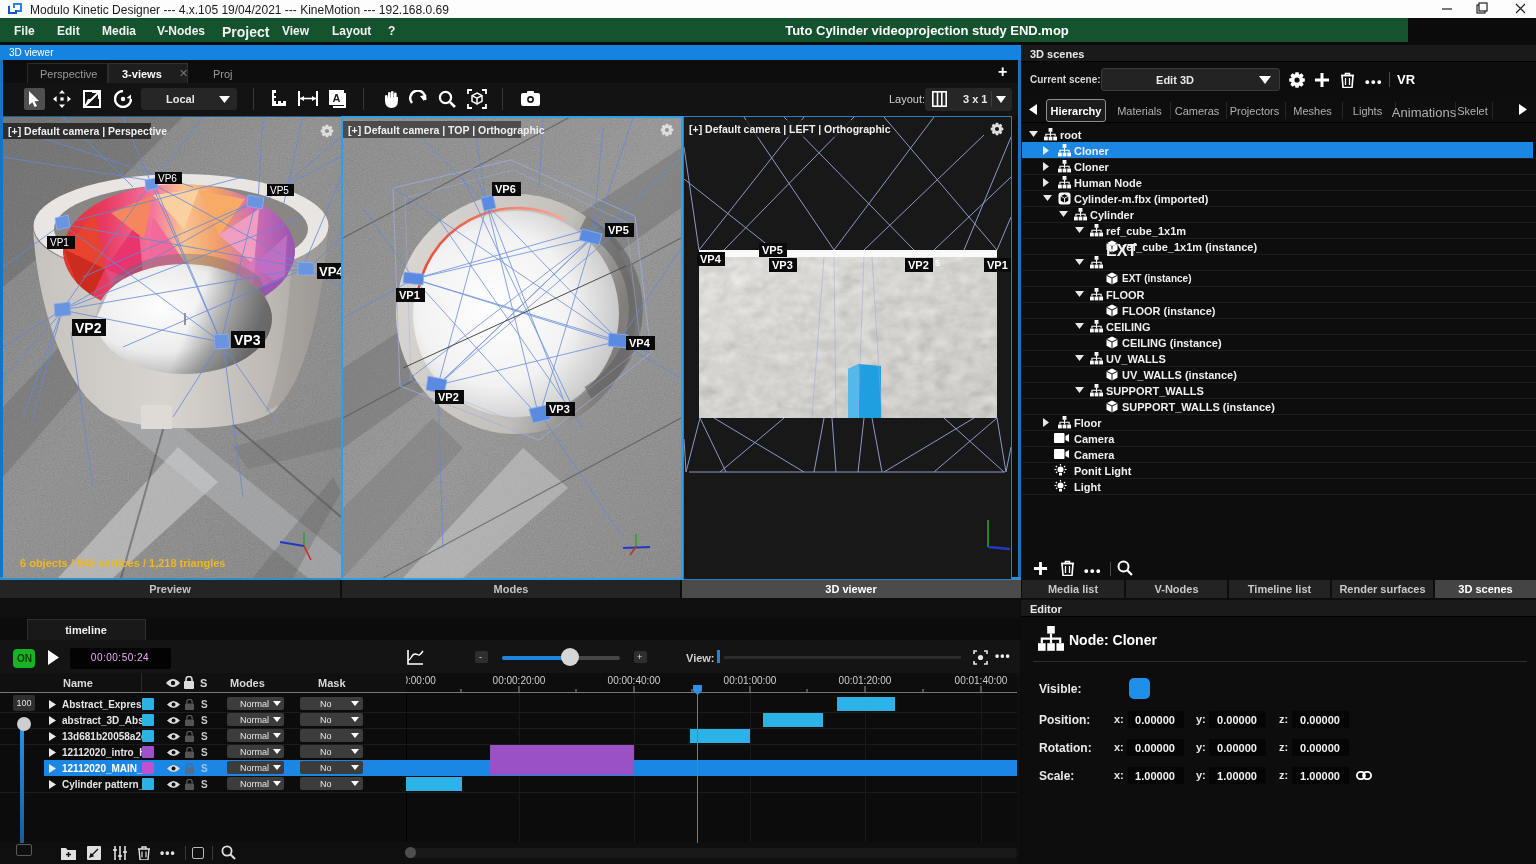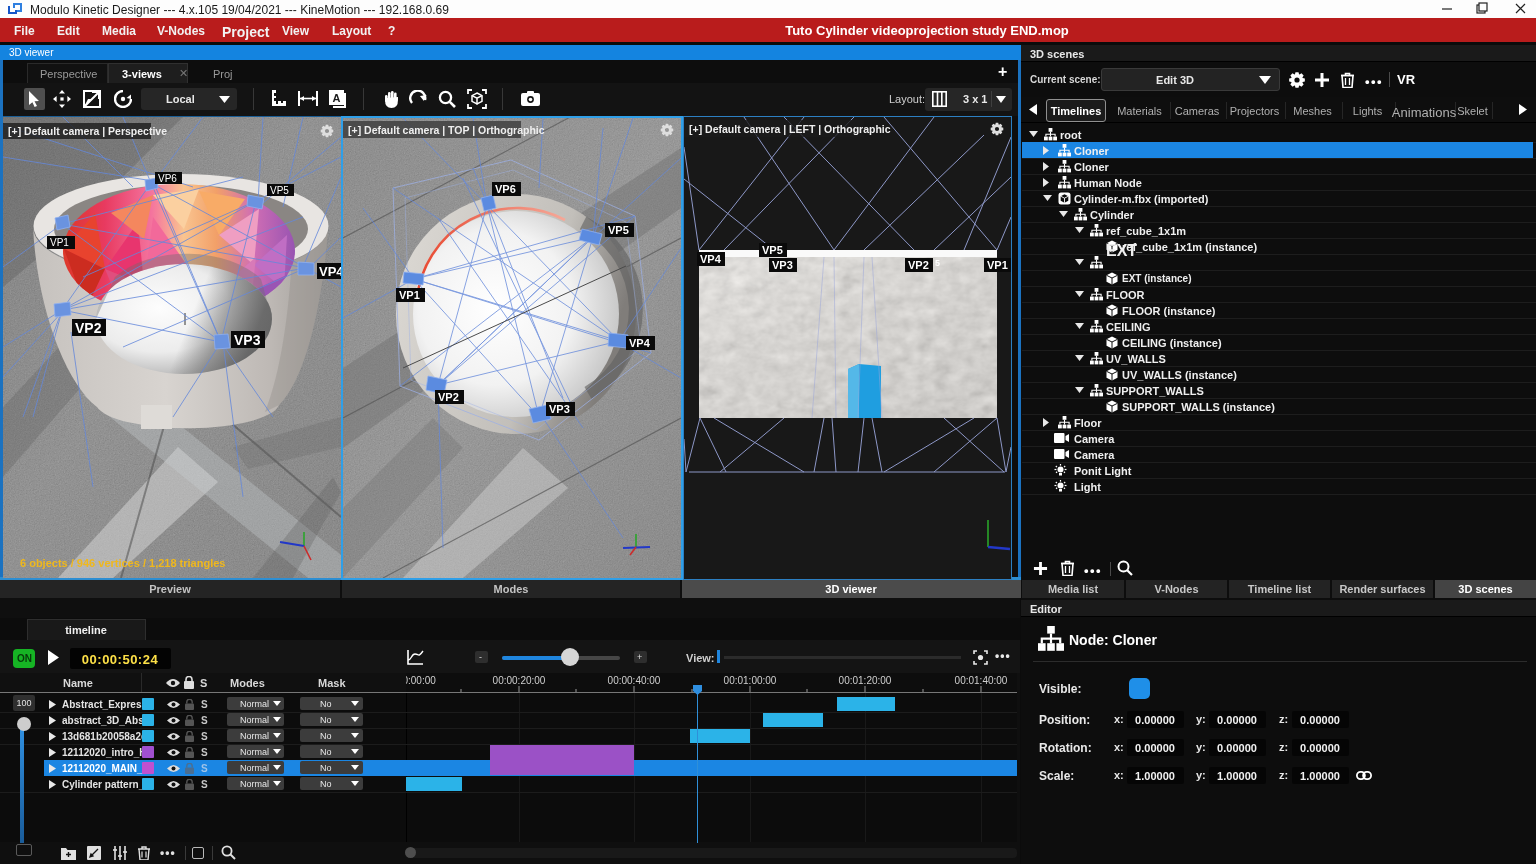--- a/index.html
+++ b/index.html
@@ -16,21 +16,21 @@
  </svg>
  <div class="tx" style="left:30px;top:4px;font-size:12px;color:#1a1a1a">Modulo Kinetic Designer --- 4.x.105 19/04/2021 --- KineMotion --- 192.168.0.69</div>
  <svg class="ab" style="left:1434px;top:0" width="102" height="18" viewBox="0 0 102 18">
    <line x1="8" y1="9" x2="18" y2="9" stroke="#222" stroke-width="1.2"></line>
    <rect x="43" y="5" width="8" height="8" fill="none" stroke="#222" stroke-width="1.2"></rect>
    <rect x="45" y="3" width="8" height="8" fill="#fdfdfd" stroke="#222" stroke-width="1.2"></rect>
    <path d="M82 4 l9 9 M91 4 l-9 9" stroke="#222" stroke-width="1.2"></path>
  </svg>
 </div>
 
-<div class="ab" style="left:0;top:18px;width:1536px;height:24px;background:#b91c1c">
+<div class="ab" style="left:0;top:18px;width:1408px;height:24px;background:#14532d">
  <div class="tx" style="left:14px;top:7px;font-size:12px;font-weight:bold;color:#f2f2f2">File</div>
  <div class="tx" style="left:57px;top:7px;font-size:12px;font-weight:bold;color:#f2f2f2">Edit</div>
  <div class="tx" style="left:102px;top:7px;font-size:12px;font-weight:bold;color:#f2f2f2">Media</div>
  <div class="tx" style="left:157px;top:7px;font-size:12px;font-weight:bold;color:#f2f2f2">V-Nodes</div>
  <div class="tx" style="left:222px;top:7px;font-size:14px;font-weight:bold;color:#f2f2f2">Project</div>
  <div class="tx" style="left:282px;top:7px;font-size:12px;font-weight:bold;color:#f2f2f2">View</div>
  <div class="tx" style="left:332px;top:7px;font-size:12px;font-weight:bold;color:#f2f2f2">Layout</div>
  <div class="tx" style="left:388px;top:7px;font-size:12px;font-weight:bold;color:#f2f2f2">?</div>
  <div class="tx" style="left:927px;top:6px;font-size:13px;font-weight:bold;color:#ffffff;transform:translateX(-50%)">Tuto Cylinder videoprojection study END.mop</div>
 </div>
@@ -506,21 +506,21 @@
  <div class="ab" style="left:27px;top:21px;width:119px;height:21px;background:#191919;border:1px solid #2e2e2e;border-bottom:none"></div>
  <div class="tx" style="left:86px;top:27px;font-size:11px;font-weight:bold;color:#f0f0f0;transform:translateX(-50%)">timeline</div>
 
  <div class="ab" style="left:0;top:42px;width:1020px;height:33px;background:#141414">
   <div class="ab" style="left:13px;top:9px;width:22px;height:19px;background:#16b424;border-radius:4px"></div>
   <div class="tx" style="left:17px;top:14px;font-size:10px;font-weight:bold;color:#063b0a">ON</div>
   <svg class="ab" style="left:47px;top:10px" width="12" height="15" viewBox="0 0 12 15">
         <path d="M1 0 L12 7.5 L1 15Z" fill="#fff"></path>
       </svg>
   <div class="ab" style="left:70px;top:8px;width:101px;height:21px;background:#030303;border-radius:2px"></div>
-  <div class="tx" style="left:120px;top:13px;font-size:13px;font-weight:bold;color:#fde047;transform:translateX(-50%);letter-spacing:0.5px">00:00:50:24</div>
+  <div class="tx" style="left:120px;top:13px;font-size:10px;font-weight:normal;color:#f0abfc;transform:translateX(-50%);letter-spacing:0.5px">00:00:50:24</div>
   <svg class="ab" style="left:407px;top:9px" width="17" height="16" viewBox="0 0 17 16">
    <path d="M1 1 V15 H16" fill="none" stroke="#fff" stroke-width="1.6"></path>
    <path d="M1 11 C5 11 4 5 8 5 C12 5 11 9 16 2" fill="none" stroke="#fff" stroke-width="1.4"></path>
   </svg>
   <div class="ab" style="left:475px;top:11px;width:13px;height:12px;background:#2e2e2e;border-radius:2px"></div>
   <div class="tx" style="left:479px;top:13px;font-size:9px;color:#ddd">-</div>
   <div class="ab" style="left:502px;top:15.5px;width:118px;height:4px;background:#464646;border-radius:2px"></div>
   <div class="ab" style="left:502px;top:15.5px;width:67px;height:4px;background:#1f86df;border-radius:2px"></div>
   <div class="ab" style="left:561px;top:8px;width:18px;height:18px;background:#d6d6d6;border-radius:50%"></div>
   <div class="ab" style="left:634px;top:11px;width:13px;height:12px;background:#2e2e2e;border-radius:2px"></div>
@@ -809,21 +809,21 @@
 <div class="ab" style="left:1389px;top:72px;width:1px;height:15px;background:#4a4a4a"></div>
 <div class="tx" style="left:1397px;top:73px;font-size:13px;font-weight:bold;color:#fff">VR</div>
 <div class="ab" style="left:1021px;top:97px;width:515px;height:26px;background:#0e0e0e;border-bottom:1px solid #000"></div>
 <svg class="ab" style="left:1029px;top:104px" width="8" height="11" viewBox="0 0 8 11">
     <path d="M8 0 L0 5.5 L8 11Z" fill="#fff"></path>
   </svg>
 <svg class="ab" style="left:1519px;top:104px" width="8" height="11" viewBox="0 0 8 11">
     <path d="M0 0 L8 5.5 L0 11Z" fill="#fff"></path>
   </svg>
 <div class="ab" style="left:1046px;top:99px;width:60px;height:23px;background:#1b1b1b;border:1px solid #909090;border-radius:3px"></div>
-<div class="tx" style="left:1076.0px;top:106px;font-size:11px;font-weight:bold;color:#fff;transform:translateX(-50%)">Timelines</div>
+<div class="tx" style="left:1076.0px;top:106px;font-size:11px;font-weight:bold;color:#fff;transform:translateX(-50%)">Hierarchy</div>
 <div class="ab" style="left:1170px;top:102px;width:1px;height:17px;background:#262626"></div>
 <div class="tx" style="left:1139.5px;top:106px;font-size:11px;color:#b0b0b0;transform:translateX(-50%)">Materials</div>
 <div class="ab" style="left:1226px;top:102px;width:1px;height:17px;background:#262626"></div>
 <div class="tx" style="left:1197.0px;top:106px;font-size:11px;color:#b0b0b0;transform:translateX(-50%)">Cameras</div>
 <div class="ab" style="left:1285px;top:102px;width:1px;height:17px;background:#262626"></div>
 <div class="tx" style="left:1254.5px;top:106px;font-size:11px;color:#b0b0b0;transform:translateX(-50%)">Projectors</div>
 <div class="ab" style="left:1342px;top:102px;width:1px;height:17px;background:#262626"></div>
 <div class="tx" style="left:1312.5px;top:106px;font-size:11px;color:#b0b0b0;transform:translateX(-50%)">Meshes</div>
 <div class="ab" style="left:1395px;top:102px;width:1px;height:17px;background:#262626"></div>
 <div class="tx" style="left:1367.5px;top:106px;font-size:11px;color:#b0b0b0;transform:translateX(-50%)">Lights</div>

